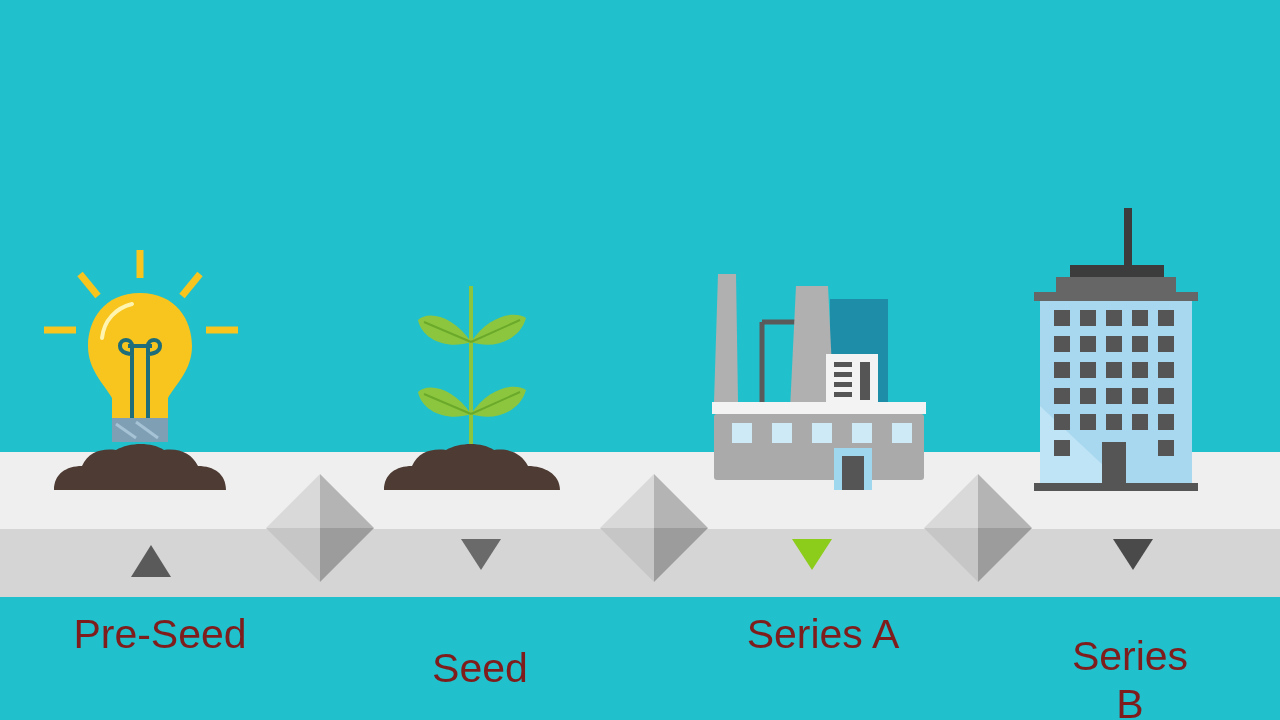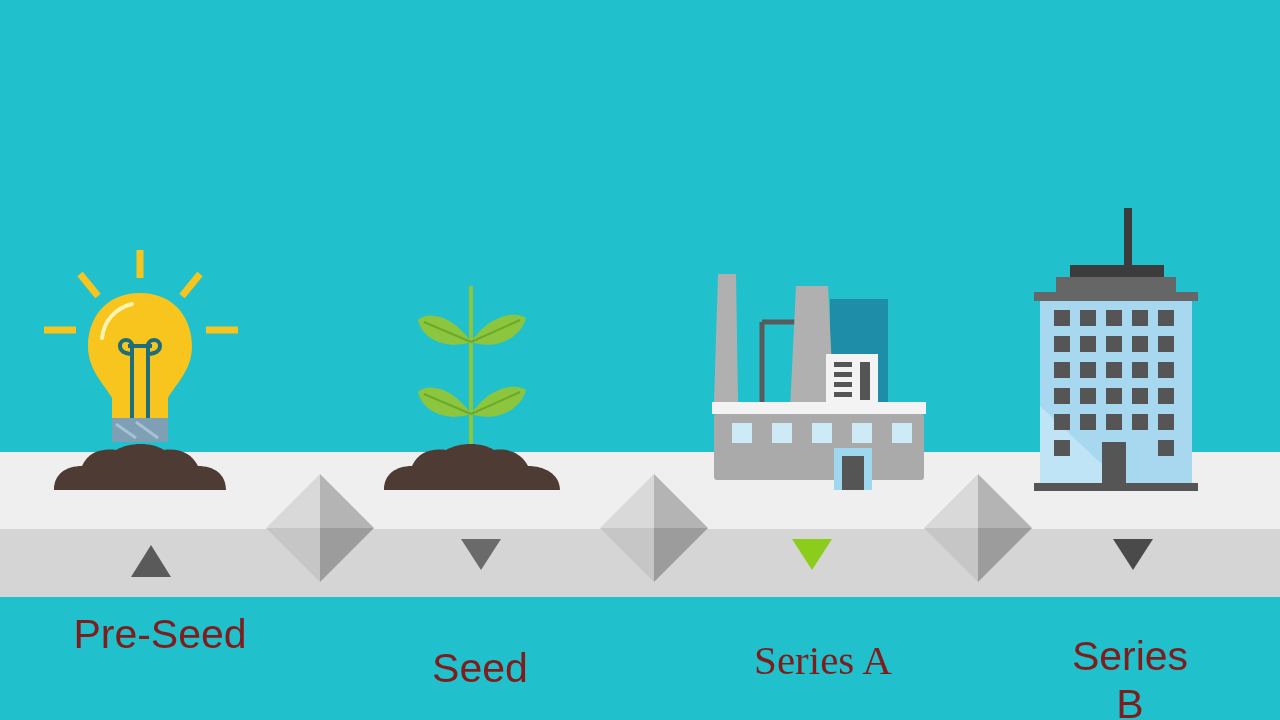--- a/index.html
+++ b/index.html
@@ -148,15 +148,15 @@
 </svg>
 <svg style="left:792px;top:539px;" width="40" height="31" viewBox="0 0 40 31">
   <polygon points="0,0 40,0 20,31" fill="#8ccc1a"></polygon>
 </svg>
 <svg style="left:1113px;top:539px;" width="40" height="31" viewBox="0 0 40 31">
   <polygon points="0,0 40,0 20,31" fill="#4a4a4a"></polygon>
 </svg>
 
 <div class="label" style="left:40px;top:610px;width:240px;">Pre-Seed</div>
 <div class="label" style="left:380px;top:644px;width:200px;">Seed</div>
-<div class="label" style="left:710px;top:636px;width:226px;font-family:Liberation Serif, serif;">Series A</div>
+<div class="label" style="left:710px;top:610px;width:226px;">Series A</div>
 <div class="label" style="left:1030px;top:632px;width:200px;">Series
 B</div>
 
 </body></html>

